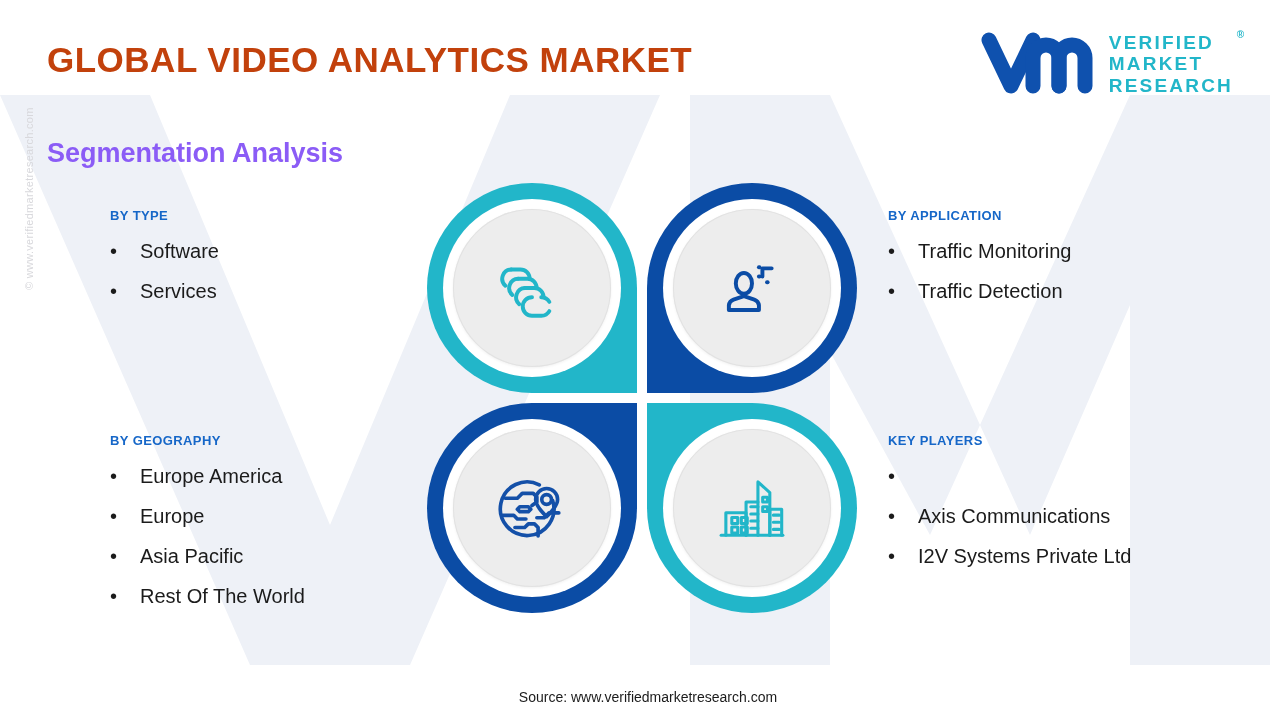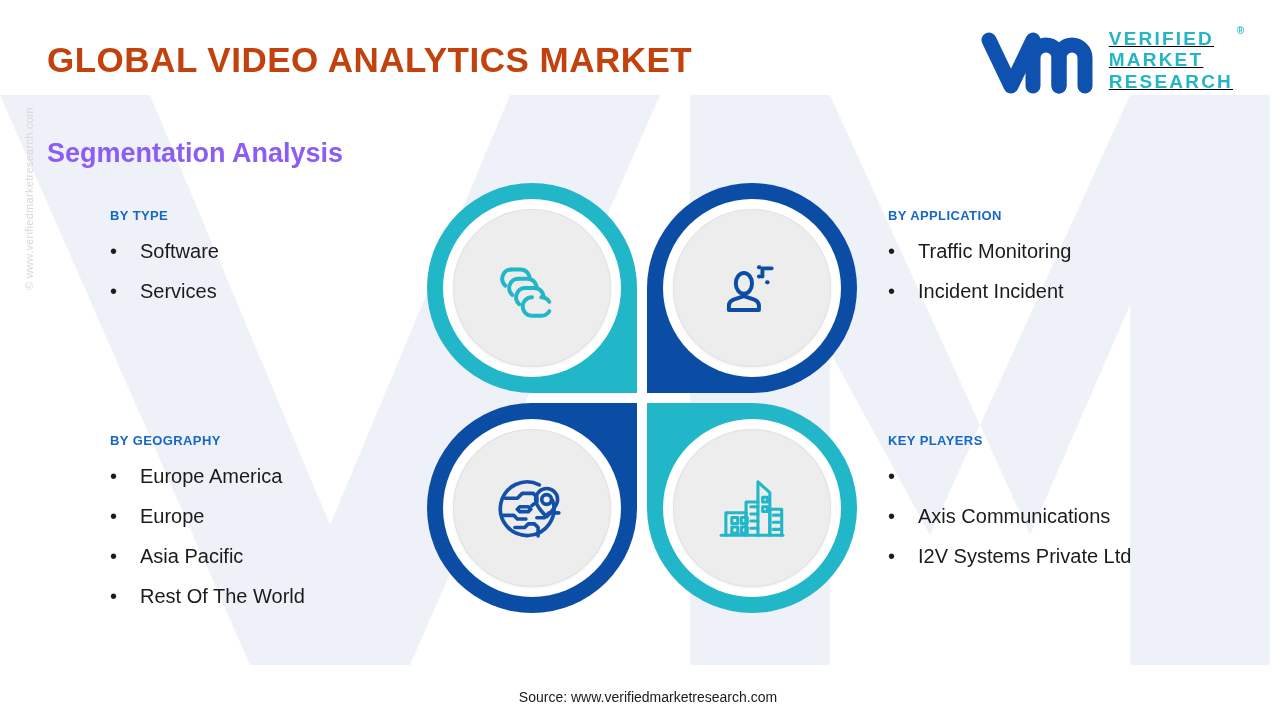--- a/index.html
+++ b/index.html
@@ -28,21 +28,21 @@
     color:#c2410c; z-index:5; white-space:nowrap;
   }
   .subtitle {
     position:absolute; left:47px; top:138px;
     font-size:27px; font-weight:600;
     color:#8b5cf6; z-index:5; white-space:nowrap;
   }
 
   
   .logo { position:absolute; right:47px; top:28px; z-index:6;
-          display:flex; align-items:flex-start; gap:10px;text-decoration:underline; }
+          display:flex; align-items:flex-end; gap:10px; }
   .logo-mark { display:block; }
   .logo-text { display:flex; flex-direction:column;
                justify-content:center; line-height:1.12; position:relative; }
   .logo-line {
     font-size:19px; font-weight:700; color:#22B6C9;
     letter-spacing:2.2px; white-space:nowrap;
   }
   .logo-reg {
     position:absolute; right:-11px; top:-3px;
     font-size:10px; color:#22B6C9; font-weight:700;
@@ -167,21 +167,21 @@
 
   <div class="block blk-app">
     <div class="block-head">BY APPLICATION</div>
     <ul class="bullet-list">
       <li class="bullet-item">
         <span class="bullet-dot">•</span>
         <span class="bullet-text">Traffic Monitoring</span>
       </li>
       <li class="bullet-item">
         <span class="bullet-dot">•</span>
-        <span class="bullet-text">Incident Incident</span>
+        <span class="bullet-text">Traffic Detection</span>
       </li>
     </ul>
   </div>
 
   <div class="block blk-geo">
     <div class="block-head">BY GEOGRAPHY</div>
     <ul class="bullet-list">
       <li class="bullet-item">
         <span class="bullet-dot">•</span>
         <span class="bullet-text">Europe America</span>

